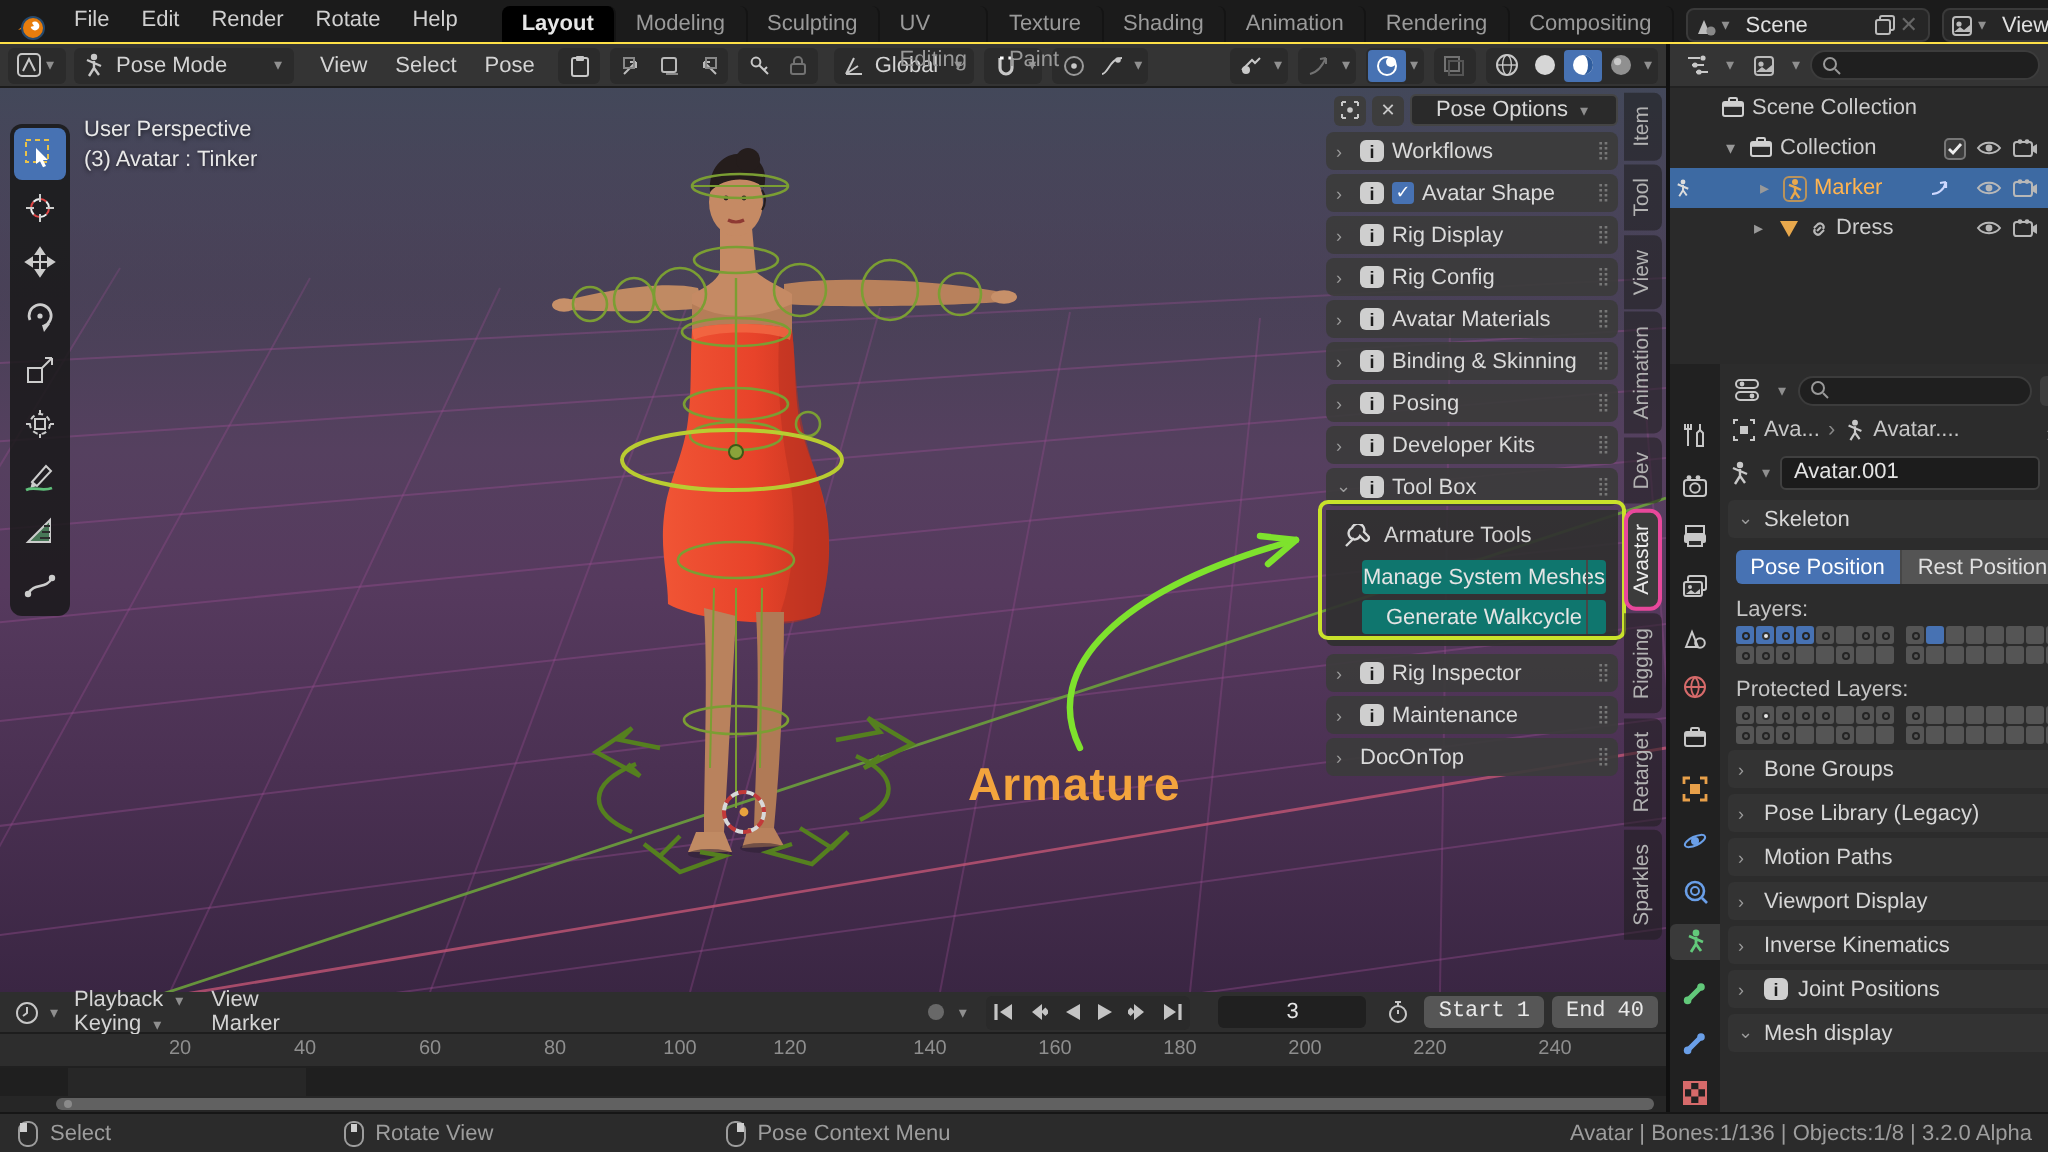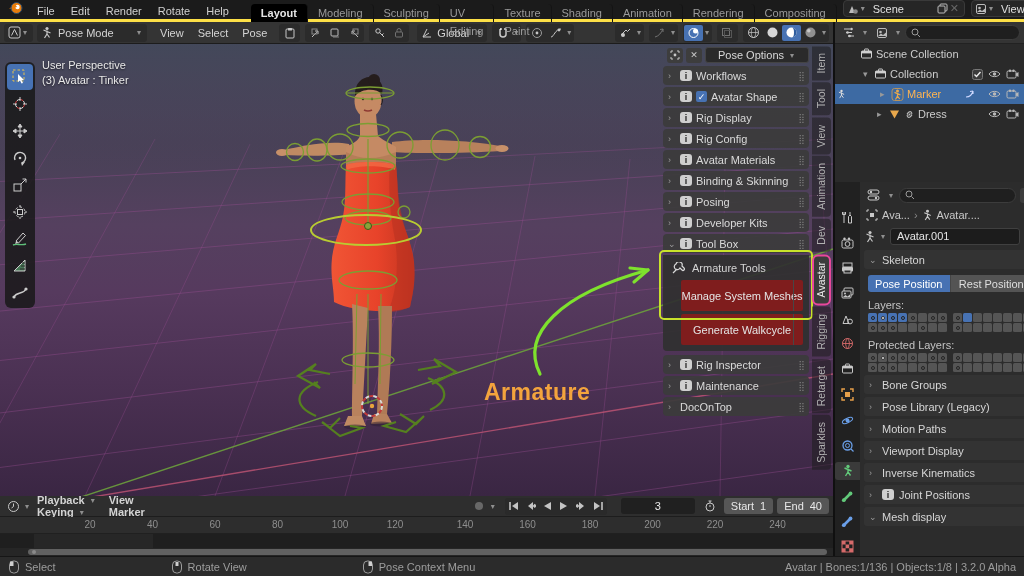--- a/index.html
+++ b/index.html
@@ -4,21 +4,21 @@
 <style>
   * { margin:0; padding:0; box-sizing:border-box; }
   html,body { width:1024px; height:576px; overflow:hidden; background:#111;
     font-family:"Liberation Sans","DejaVu Sans",sans-serif; font-size:11px; color:#d4d4d4;
     -webkit-font-smoothing:antialiased; }
   .abs { position:absolute; }
   .row { display:flex; align-items:center; }
   .grow { flex:1; }
   
   #topbar { position:absolute; top:0; left:0; width:1024px; height:22px; background:#1b1b1b;
-    display:flex; align-items:flex-start; border-bottom:3px solid #fde047; z-index:30; }
+    display:flex; align-items:flex-end; border-bottom:1px solid #fde047; z-index:30; }
   .menu-item { padding:0 8px; color:#d0d0d0; height:22px; line-height:22px; }
   .ws-tab { padding:0 10px; height:18px; line-height:18px; color:#9a9a9a; border-radius:4px 4px 0 0;
     margin-top:4px; border-right:1px solid #141414; }
   .ws-tab.active { background:#000000; color:#e6e6e6;font-weight:bold; }
   .id-block { display:flex; align-items:center; background:#262626; border:1px solid #3a3a3a;
     border-radius:4px; height:17px; margin-left:6px; padding:0 3px; }
   .id-block .txt { padding:0 6px; color:#e0e0e0; min-width:70px; }
   .chev { color:#8f8f8f; font-size:8px; margin:0 2px; }
   
   #vp-header { position:absolute; top:22px; left:0; width:833px; height:22px; background:#343434;
@@ -58,21 +58,21 @@
   .np-panel .lbl { color:#dadada; flex:1; white-space:nowrap; overflow:hidden; }
   .np-chev { color:#9c9c9c; font-size:9px; width:8px; }
   .info-ic { width:12px; height:11px; background:#cfcfcf; color:#1d1d1d; border-radius:3px;
     font-size:9px; font-weight:bold; display:flex; align-items:center; justify-content:center; flex:none; }
   .gripdots { color:#777; font-size:9px; letter-spacing:-1px; }
   .np-check { width:11px; height:11px; background:#4772b3; border-radius:2px; color:#fff;
     font-size:9px; display:flex; align-items:center; justify-content:center; flex:none; }
   #toolbox-body { margin:0 24px 4px 2px; background:rgba(48,48,48,.92); border-radius:0 0 4px 4px;
     padding:4px 6px 6px; }
   #tb-sec { display:flex; align-items:center; gap:7px; color:#d4d4d4; height:18px; padding-left:2px; }
-  .tb-btn { height:31px; background:#7f1d1d; border-radius:2px; margin-top:3px; display:flex;
+  .tb-btn { height:17px; background:#0f766e; border-radius:2px; margin-top:3px; display:flex;
     align-items:center; justify-content:center; color:#e4e4e4; position:relative;margin-left:12px; }
   .tb-btn::after { content:""; position:absolute; right:9px; top:0; bottom:0; border-left:1px solid #474747; }
   #green-box { position:absolute; right:20px; top:206px; width:154px; height:70px;
     border:2.5px solid #c9e22b; border-radius:5px; pointer-events:none; }
   
   #np-tabs { position:absolute; top:2px; right:0; width:23px; display:flex; flex-direction:column;
     gap:2px; align-items:center; }
   .vtab { writing-mode:vertical-rl; transform:rotate(180deg); color:#b2b2b2; background:rgba(30,30,30,.55);
     border-radius:4px 0 0 4px; padding:7px 3px; font-size:10.5px; line-height:13px; }
   .vtab.active { background:#3c3c3c; color:#ececec; border:2px solid #e8489b; border-radius:6px; padding:6px 1px; }
@@ -115,27 +115,27 @@
   .lblock { display:flex; gap:1px; }
   .lcell { width:9px; height:9px; background:#555; border-radius:1.5px; display:flex;
     align-items:center; justify-content:center; }
   .lcell.on { background:#4772b3; }
   .lcell .d { width:4px; height:4px; border-radius:50%; border:1px solid #242424; }
   .lcell .d.f { background:#e8e8e8; border-color:#333; }
   
   #timeline { position:absolute; top:496px; left:0; width:833px; height:60px; background:#262626; }
   #tl-head { height:21px; background:#2e2e2e; display:flex; align-items:center; padding:0 4px;
     border-bottom:1px solid #1d1d1d; }
-  .tl-dd { display:flex; align-items:center; padding:0 6px; color:#d4d4d4; gap:4px;font-weight:bold; }
+  .tl-dd { display:flex; align-items:center; padding:0 6px; color:#d4d4d4; gap:4px; }
   .play-grp { display:flex; background:#2a2a2a; border-radius:3px; margin-left:8px; }
   .play-btn { width:17px; height:17px; display:flex; align-items:center; justify-content:center; color:#c4c4c4; }
   .frame-field { background:#202020; border-radius:3px; height:16px; color:#e8e8e8;
     display:flex; align-items:center; justify-content:center; }
   .se-field { background:#565656; border-radius:3px; height:16px; color:#e8e8e8;
-    display:flex; align-items:center; padding:0 7px; gap:6px; margin-left:4px; }
+    display:flex; align-items:center; padding:0 7px; gap:6px; margin-left:4px;font-family:Liberation Mono, monospace; }
   #tl-ruler { position:relative; height:17px; background:#2d2d2d; border-bottom:1px solid #202020; }
   .tick { position:absolute; top:2px; color:#8e8e8e; font-size:10px; transform:translateX(-50%); }
   #tl-track { position:relative; height:14px; background:#272727; }
   #tl-scroll { position:relative; height:8px; margin:0 2px; }
   #tl-scroll .bar { position:absolute; left:26px; right:4px; top:1px; height:6px; background:#616161; border-radius:3px; }
   .oor { position:absolute; top:0; bottom:0; background:rgba(0,0,0,.18); }
   
   #statusbar { position:absolute; top:556px; left:0; width:1024px; height:20px; background:#2b2b2b;
     border-top:1px solid #161616; display:flex; align-items:center; color:#9d9d9d; padding:0 8px; gap:6px; }
   .sb-item { display:flex; align-items:center; gap:5px; }

